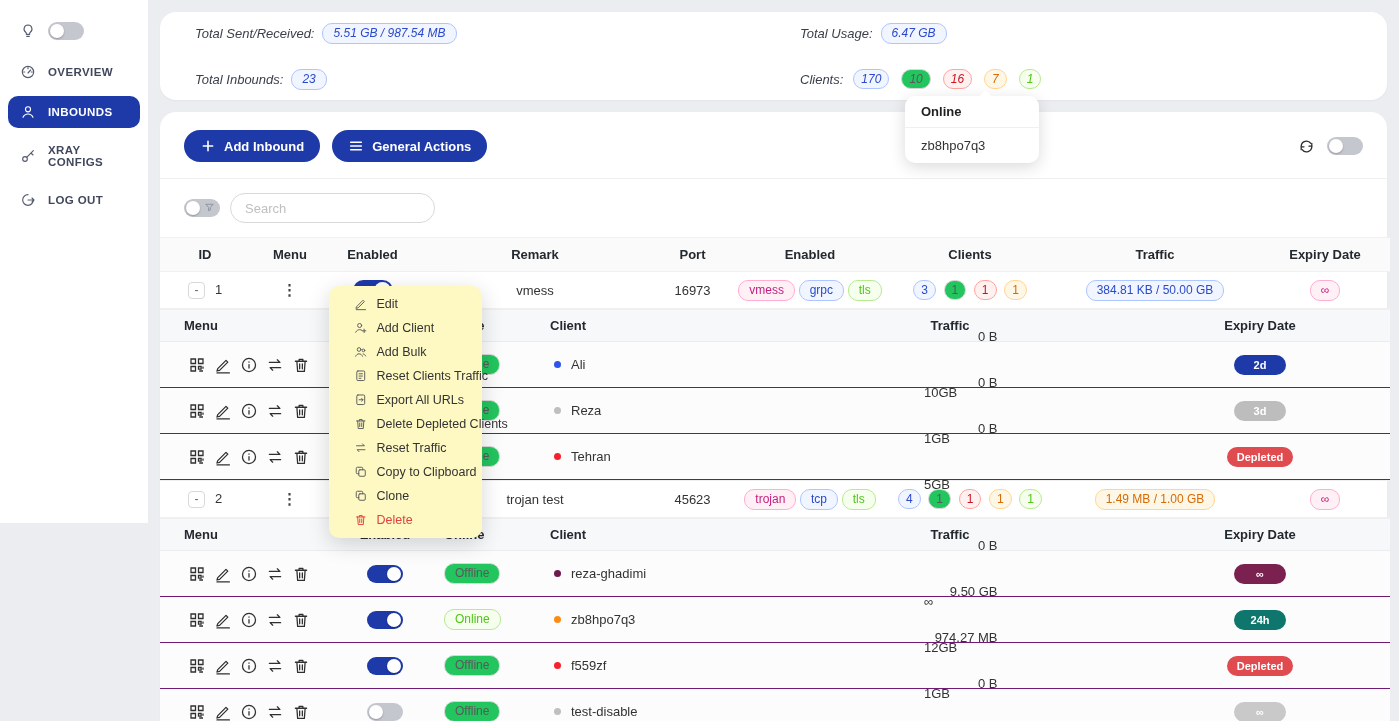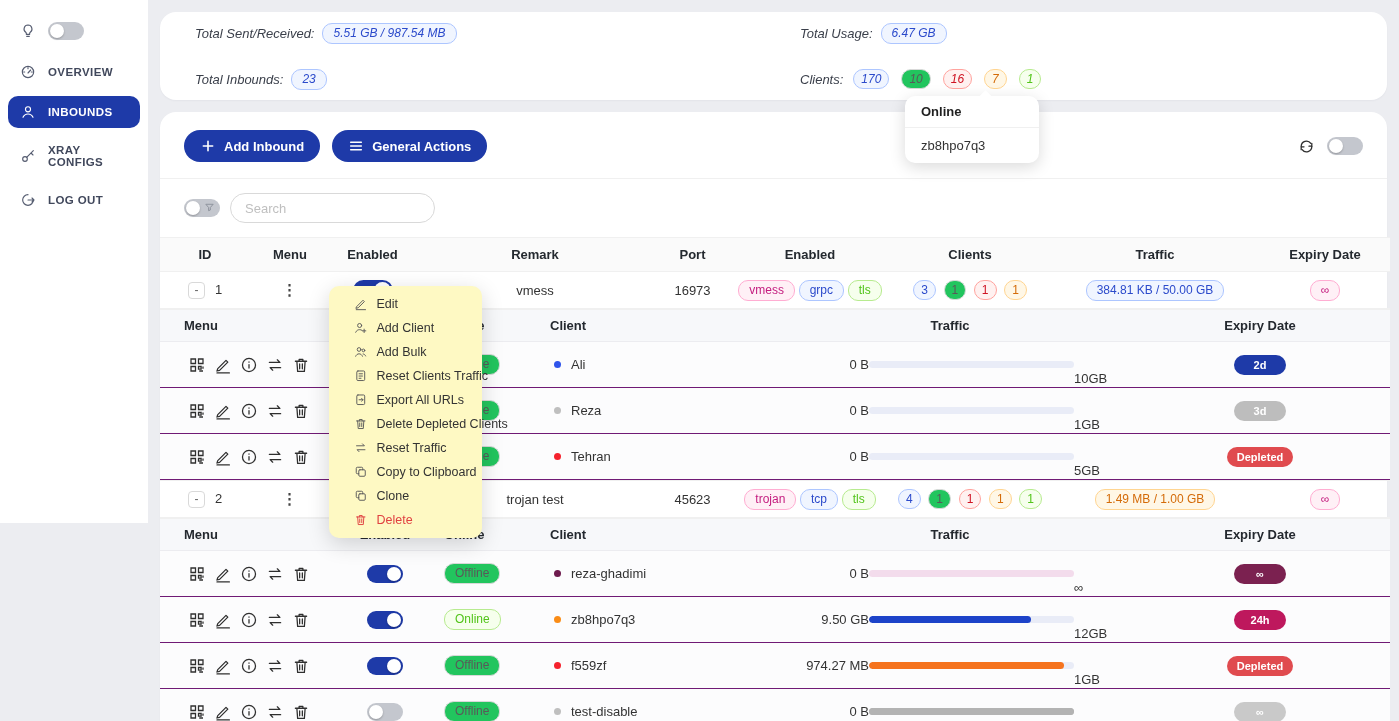--- a/index.html
+++ b/index.html
@@ -71,21 +71,21 @@
 
   .sub-wrap > td { padding:0; border-bottom:1px solid #f0f0f0; }
   .sub-table th { background:#f7f8fa; border-bottom:1px solid #ececf0; font-size:13px; font-weight:700; color:#24292f; padding:8px 4px; text-align:center; }
   .sub-table th.al, .sub-table td.al { text-align:left; }
   .sub-table td { background:#fcfcfd; border-bottom:1px solid #701a75; height:41px; font-size:13px; color:#333; text-align:center; padding:2px 4px; }
   .th-menu { padding-left:24px !important; }
   .actions { display:flex; align-items:center; gap:8px; padding-left:24px; height:41px; }
   .act-icon { font-size:18px; color:#2f2f2f; cursor:pointer; display:inline-flex; }
   .client-cell { display:flex; align-items:center; gap:10px; padding-left:10px; height:41px; }
   .dot { width:7px; height:7px; border-radius:50%; flex:0 0 auto; }
-  .traffic-cell { display:flex; align-items:center; justify-content:center; gap:0; height:41px; }
+  .traffic-cell { display:flex; align-items:center; justify-content:center; gap:7px; height:41px;flex-direction:column; }
   .used  { min-width:95px; text-align:right; }
   .limit { min-width:52px; text-align:left;margin-top:27px; }
   .bar { width:212px; height:7px; border-radius:4px; overflow:hidden; }
   .fill { display:block; height:100%; border-radius:4px; }
   .pill { display:inline-block; min-width:52px; padding:3px 10px; border-radius:13px; font-size:11px; font-weight:700;
     color:#fff; text-align:center; line-height:14px; }
 
   
   .ctx-menu { position:absolute; left:305px; top:286px; width:153px; background:#fef9c3; border-radius:10px;
     box-shadow:0 6px 22px rgba(0,0,0,.16); padding:6px 16px; z-index:60;margin-left:24px; }
@@ -597,21 +597,21 @@
                     </td>
                 <td>
                       <div class="traffic-cell">
                   <span class="used">9.50 GB</span>
                   <span class="bar" style="background: rgb(233, 236, 247);">
                           <span class="fill" style="width: 79%; background: rgb(29, 67, 201);"></span>
                         </span>
                   <span class="limit">12GB</span>
                       </div>
                     </td>
-                <td><span class="pill" style="background: #be185d;">24h</span></td>
+                <td><span class="pill" style="background: #0f766e;">24h</span></td>
               </tr>
               <tr>
                 <td class="al">
                       <div class="actions">
                   <span class="act-icon">
                           <svg viewBox="0 0 24 24" width="1em" height="1em" fill="none" stroke="currentColor" stroke-width="1.7">
                             <path d="M4 4h6v6H4zM14 4h6v6h-6zM4 14h6v6H4z"></path>
                             <path d="M14 14h3.5v3.5H14zM20 14v3M15 20h5"></path>
                           </svg>
                         </span>

